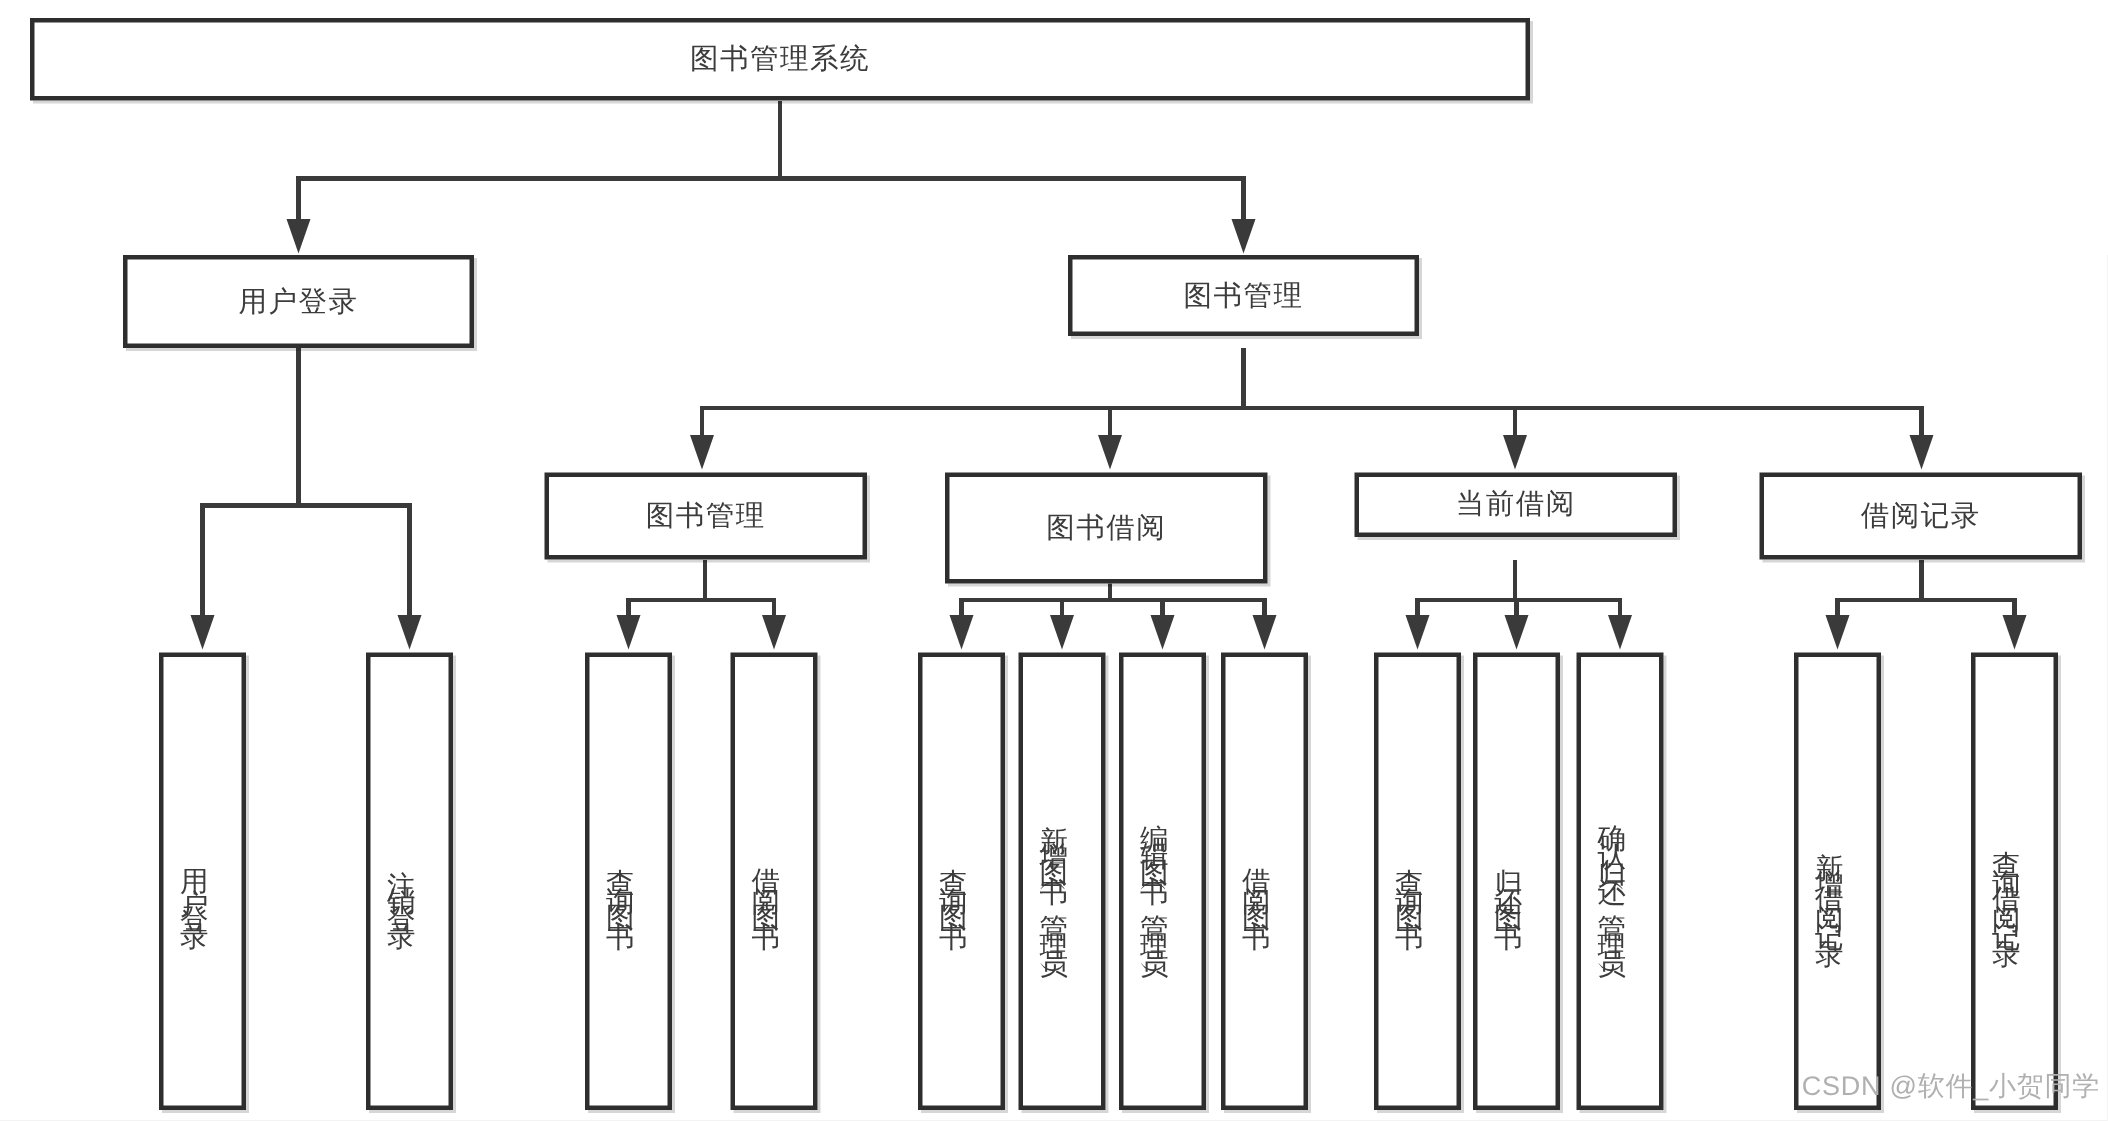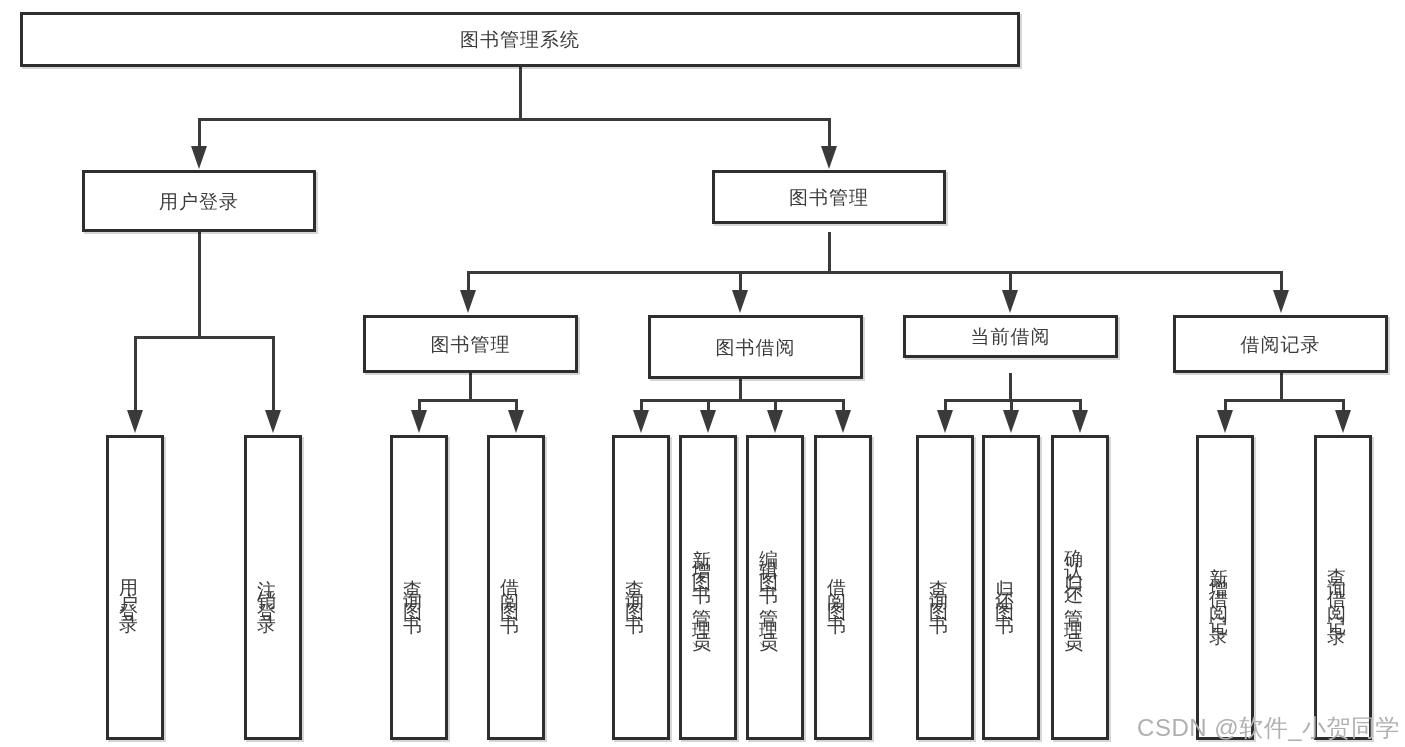--- a/index.html
+++ b/index.html
@@ -40,41 +40,41 @@
     writing-mode:vertical-rl;
     text-orientation:mixed;
     letter-spacing:12px;
     padding-block-start:12px; 
   }
   
   #n-root{left:20px;top:12px;width:1000px;height:55px;}
   #n-user-login{left:82px;top:170px;width:234px;height:62px;}
   #n-book-mgmt{left:712px;top:170px;width:234px;height:54px;}
   #n-new-book-rec{left:363px;top:315px;width:215px;height:58px;}
-  #n-book-borrow{left:648px;top:315px;width:215px;height:64px;}
+  #n-book-borrow{left:630px;top:315px;width:215px;height:74px;}
   #n-current-borrow{left:903px;top:315px;width:215px;height:43px;}
   #n-borrow-records{left:1173px;top:315px;width:215px;height:58px;}
   .leaf{top:435px;width:58px;height:305px;}
   #n-ul-user-login{left:106px;}
   #n-ul-logout{left:244px;}
   #n-nbr-query{left:390px;}
   #n-nbr-borrow{left:487px;}
   #n-bb-query{left:612px;}
   #n-bb-add{left:679px;}
   #n-bb-edit{left:746px;}
   #n-bb-borrow{left:814px;}
   #n-cb-query{left:916px;}
   #n-cb-return{left:982px;}
   #n-cb-confirm{left:1051px;}
   #n-br-add{left:1196px;}
   #n-br-query{left:1314px;}
   .watermark{
     position:absolute;
     top:712px;right:5px;
-    font-size:24px;
+    font-size:18px;
     color:var(--watermark);
     letter-spacing:0.5px;
     z-index:10;
   }
 </style>
 </head>
 <body>
 
 <div class="canvas">
 

